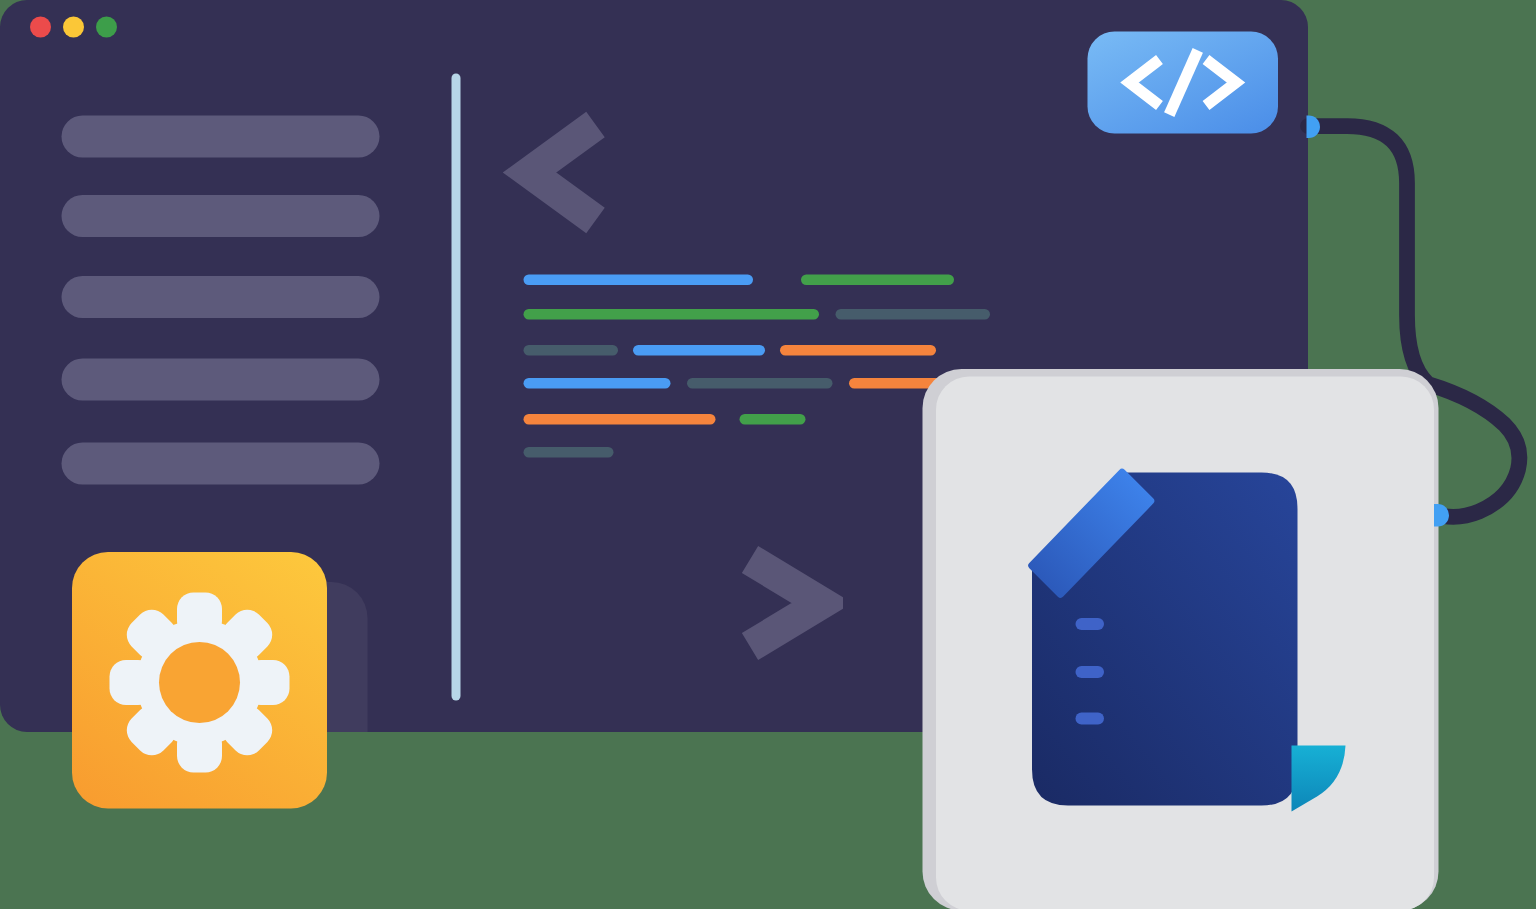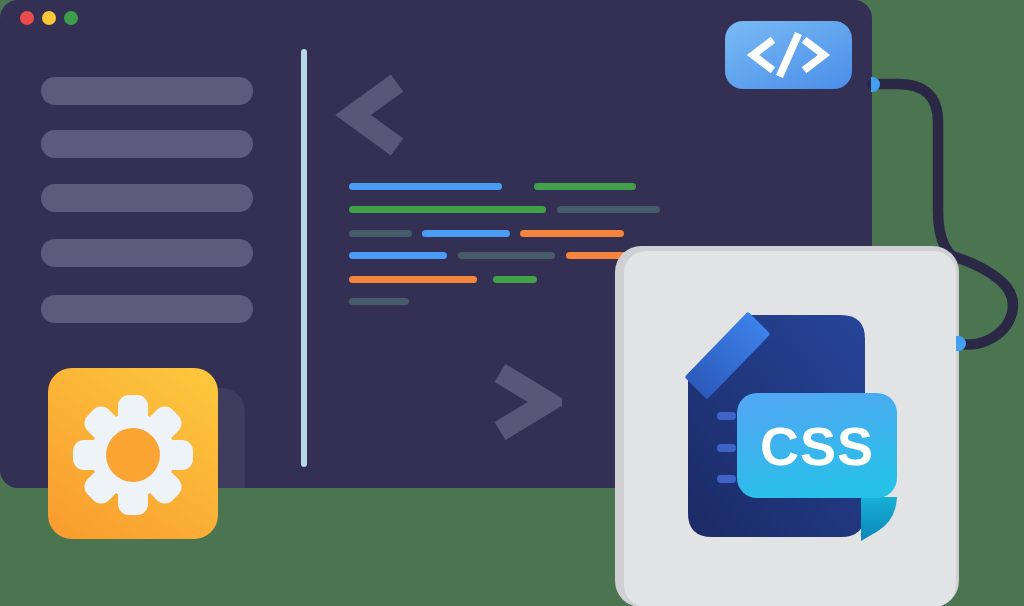--- a/index.html
+++ b/index.html
@@ -161,17 +161,14 @@
     <path d="M68 10 H161 Q185 10 185 34 V208 Q185 232 161 232 H32 Q8 232 8 208 V72 Z" fill="url(#gDoc)"></path>
     <path d="M8 72 L68 10 L87 29 L27 91 Z" fill="url(#gFlap)" stroke="url(#gFlap)" stroke-width="5" stroke-linejoin="round"></path>
     <g fill="#3f63c8">
       <rect x="37" y="107" width="19" height="8" rx="4"></rect>
       <rect x="37" y="139" width="19" height="8" rx="4"></rect>
       <rect x="37" y="170" width="19" height="8" rx="4"></rect>
     </g>
     <path d="M181 192 H217 Q216 215 198 226 L181 236 Z" fill="url(#gFold)"></path>
   </svg>
 
-  <div class="css-plate">
-    <span>CSS</span>
-  </div>
 
 </div>
 
 </body></html>

